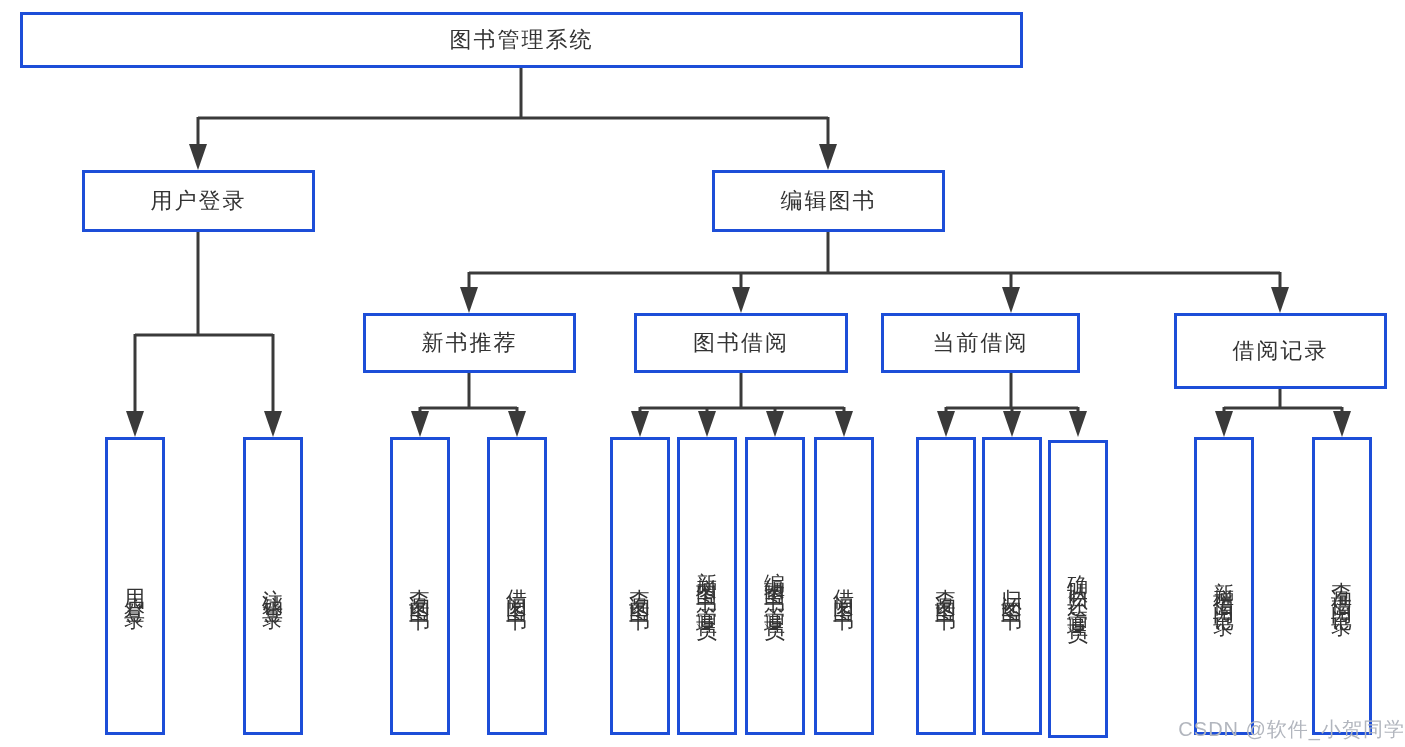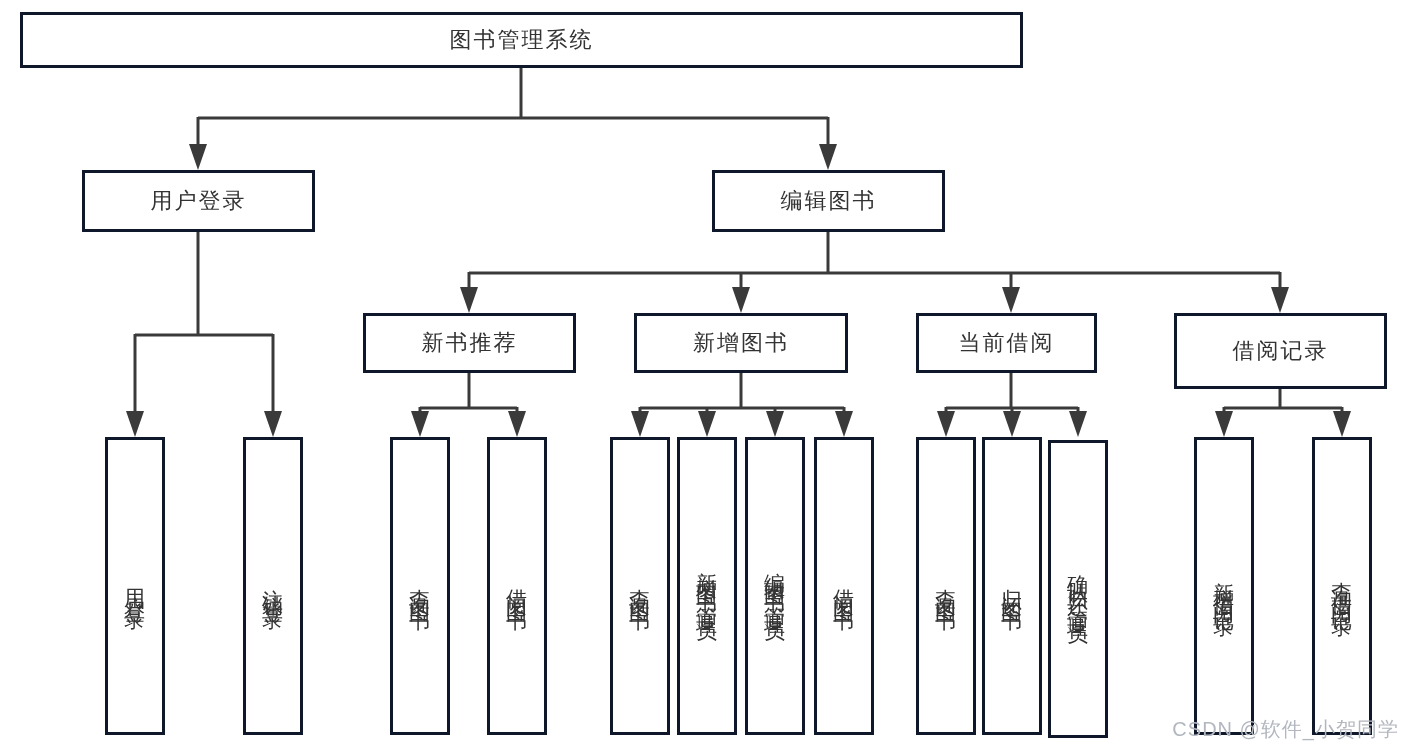--- a/index.html
+++ b/index.html
@@ -20,42 +20,42 @@
     left: 0;
     top: 0;
     width: 1405px;
     height: 747px;
     z-index: 1;
   }
   .node {
     position: absolute;
     box-sizing: border-box;
     background: #ffffff;
-    border: 3px solid #0f172a;
+    border: 3px solid #1d4ed8;
     display: flex;
     align-items: center;
     justify-content: center;
     color: #333333;
     z-index: 2;
   }
   .node.h span {
     font-size: 22px;
     letter-spacing: 2px;
     white-space: nowrap;
   }
   .node.v span {
     writing-mode: vertical-rl;
     text-orientation: mixed;
     font-size: 21px;
     letter-spacing: 7px;
     line-height: 1;
   }
   .watermark {
     position: absolute;
-    right: 6px;
+    right: 0;
     bottom: 4px;
     font-size: 20px;
     letter-spacing: 1px;
     color: #b2b6be;
     z-index: 5;
     white-space: nowrap;
   }
 </style>
 </head>
 <body>
@@ -120,23 +120,23 @@
     <span>用户登录</span>
   </div>
   <div class="node h" style="left:712px; top:170px; width:233px; height:62px;">
     <span>编辑图书</span>
   </div>
 
   <div class="node h" style="left:363px; top:313px; width:213px; height:60px;">
     <span>新书推荐</span>
   </div>
   <div class="node h" style="left:634px; top:313px; width:214px; height:60px;">
-    <span>新增图书</span>
+    <span>图书借阅</span>
   </div>
-  <div class="node h" style="left:916px; top:313px; width:181px; height:60px;">
+  <div class="node h" style="left:881px; top:313px; width:199px; height:60px;">
     <span>当前借阅</span>
   </div>
   <div class="node h" style="left:1174px; top:313px; width:213px; height:76px;">
     <span>借阅记录</span>
   </div>
 
   <div class="node v" style="left:105px; top:437px; width:60px; height:298px;">
     <span>用户登录</span>
   </div>
   <div class="node v" style="left:243px; top:437px; width:60px; height:298px;">

